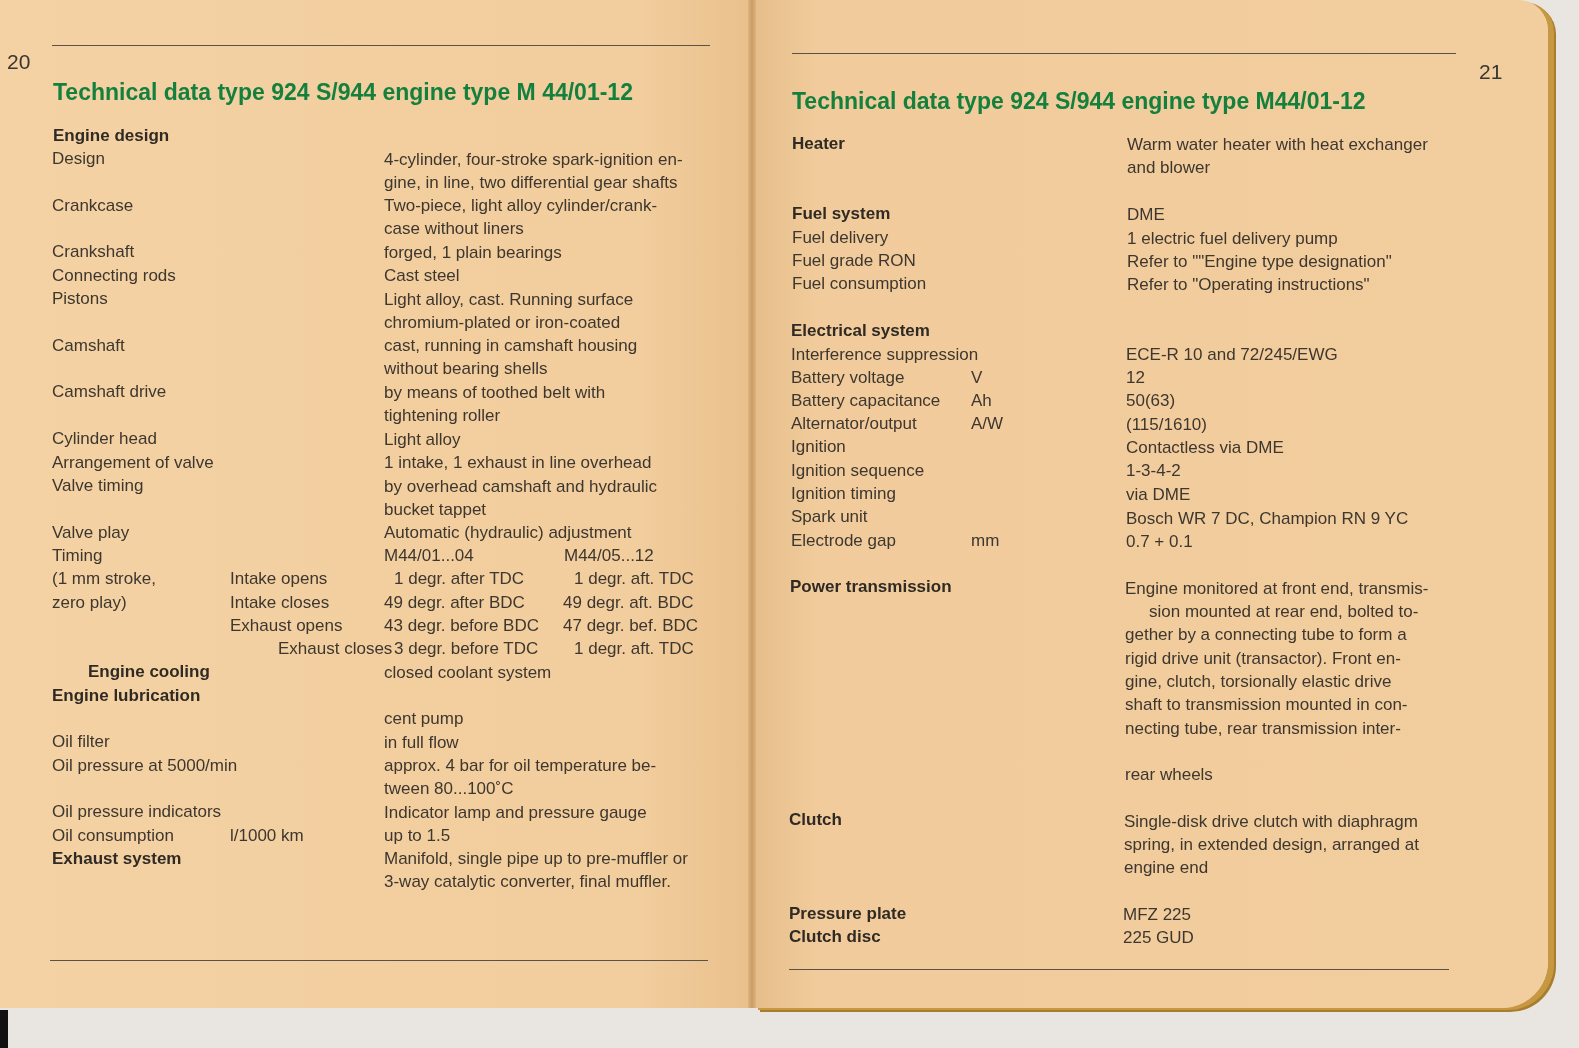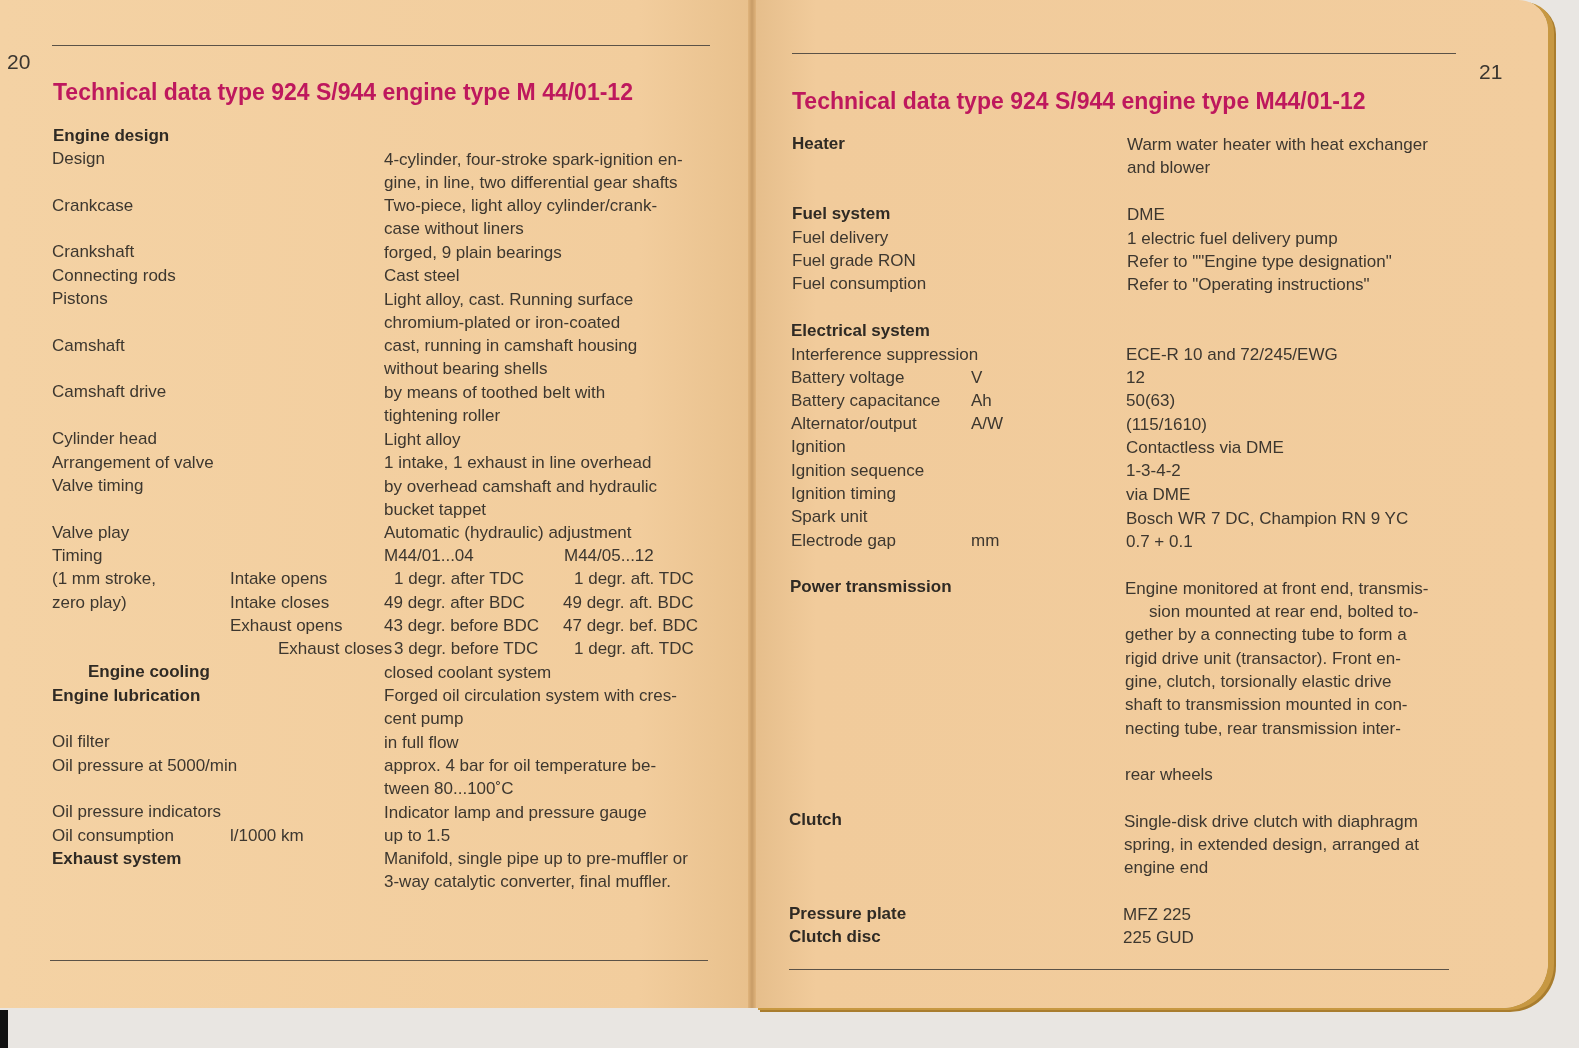--- a/index.html
+++ b/index.html
@@ -4,21 +4,21 @@
 <style>
   html, body { margin:0; padding:0; }
   body { width:1579px; height:1048px; background:#e9e6e2; position:relative; overflow:hidden; font-family:"Liberation Sans", sans-serif; color:#3a342c; }
   .book { position:absolute; left:0; top:0; width:1560px; height:1010px; }
   .page { position:absolute; top:0; height:1008px; background:#f2ce9f; }
   .page.left { left:0; width:752px; background:linear-gradient(to right,#f4d2a4 0%,#f2cd9d 85%,#e8c08c 100%); }
   .page.right { left:752px; width:796px; background:linear-gradient(to right,#e5bd8a 0%,#f1cb9b 8%,#f2cd9e 100%); border-bottom-right-radius:46px; border-top-right-radius:30px; box-shadow: 6px 2px 0 #c79842, 8px 4px 0 #a97d2e; }
   .spine { position:absolute; left:748px; top:0; width:8px; height:1008px; background:linear-gradient(to right,#e0b47c,#c89c66,#e0b47c); }
   .rule { position:absolute; height:1px; background:#5b5247; }
   .pnum { position:absolute; font-size:21px; color:#3b3630; }
-  .title { position:absolute; font-weight:bold; font-size:23px; color:#be185d; white-space:nowrap; }
+  .title { position:absolute; font-weight:bold; font-size:23px; color:#15803d; white-space:nowrap; }
   .t { position:absolute; font-size:17px; line-height:23.3px; white-space:nowrap; color:#3d372f; }
   .b { font-weight:bold; color:#2f2a24; }
   .blackbar { position:absolute; left:0; top:1010px; width:8px; height:38px; background:#111; }
 </style>
 </head>
 <body>
 
 <div class="book">
   <div class="page left"></div>
   <div class="page right"></div>
@@ -32,21 +32,21 @@
 
   <div class="t" style="left:52px;top:147px;">Design</div>
   <div class="t" style="left:384px;top:148px;">4-cylinder, four-stroke spark-ignition en-</div>
   <div class="t" style="left:384px;top:171px;">gine, in line, two differential gear shafts</div>
 
   <div class="t" style="left:52px;top:194px;">Crankcase</div>
   <div class="t" style="left:384px;top:194px;">Two-piece, light alloy cylinder/crank-</div>
   <div class="t" style="left:384px;top:217px;">case without liners</div>
 
   <div class="t" style="left:52px;top:240px;">Crankshaft</div>
-  <div class="t" style="left:384px;top:241px;">forged, 9 plain bearings</div>
+  <div class="t" style="left:384px;top:241px;">forged, 1 plain bearings</div>
 
   <div class="t" style="left:52px;top:264px;">Connecting rods</div>
   <div class="t" style="left:384px;top:264px;">Cast steel</div>
 
   <div class="t" style="left:52px;top:287px;">Pistons</div>
   <div class="t" style="left:384px;top:288px;">Light alloy, cast. Running surface</div>
   <div class="t" style="left:384px;top:311px;">chromium-plated or iron-coated</div>
 
   <div class="t" style="left:52px;top:334px;">Camshaft</div>
   <div class="t" style="left:384px;top:334px;">cast, running in camshaft housing</div>
@@ -88,21 +88,20 @@
   <div class="t" style="left:563px;top:614px;">47 degr. bef. BDC</div>
 
   <div class="t" style="left:230px;top:637px;margin-left:48px;">Exhaust closes</div>
   <div class="t" style="left:394px;top:637px;">3 degr. before TDC</div>
   <div class="t" style="left:574px;top:637px;">1 degr. aft. TDC</div>
 
   <div class="t b" style="left:52px;top:660px;margin-left:36px;">Engine cooling</div>
   <div class="t" style="left:384px;top:661px;">closed coolant system</div>
 
   <div class="t b" style="left:52px;top:684px;">Engine lubrication</div>
-  <div class="t" style="left:384px;top:684px;">Forged oil circulation system with cres-</div>
   <div class="t" style="left:384px;top:707px;">cent pump</div>
 
   <div class="t" style="left:52px;top:730px;">Oil filter</div>
   <div class="t" style="left:384px;top:731px;">in full flow</div>
 
   <div class="t" style="left:52px;top:754px;">Oil pressure at 5000/min</div>
   <div class="t" style="left:384px;top:754px;">approx. 4 bar for oil temperature be-</div>
   <div class="t" style="left:384px;top:777px;">tween 80...100˚C</div>
 
   <div class="t" style="left:52px;top:800px;">Oil pressure indicators</div>

